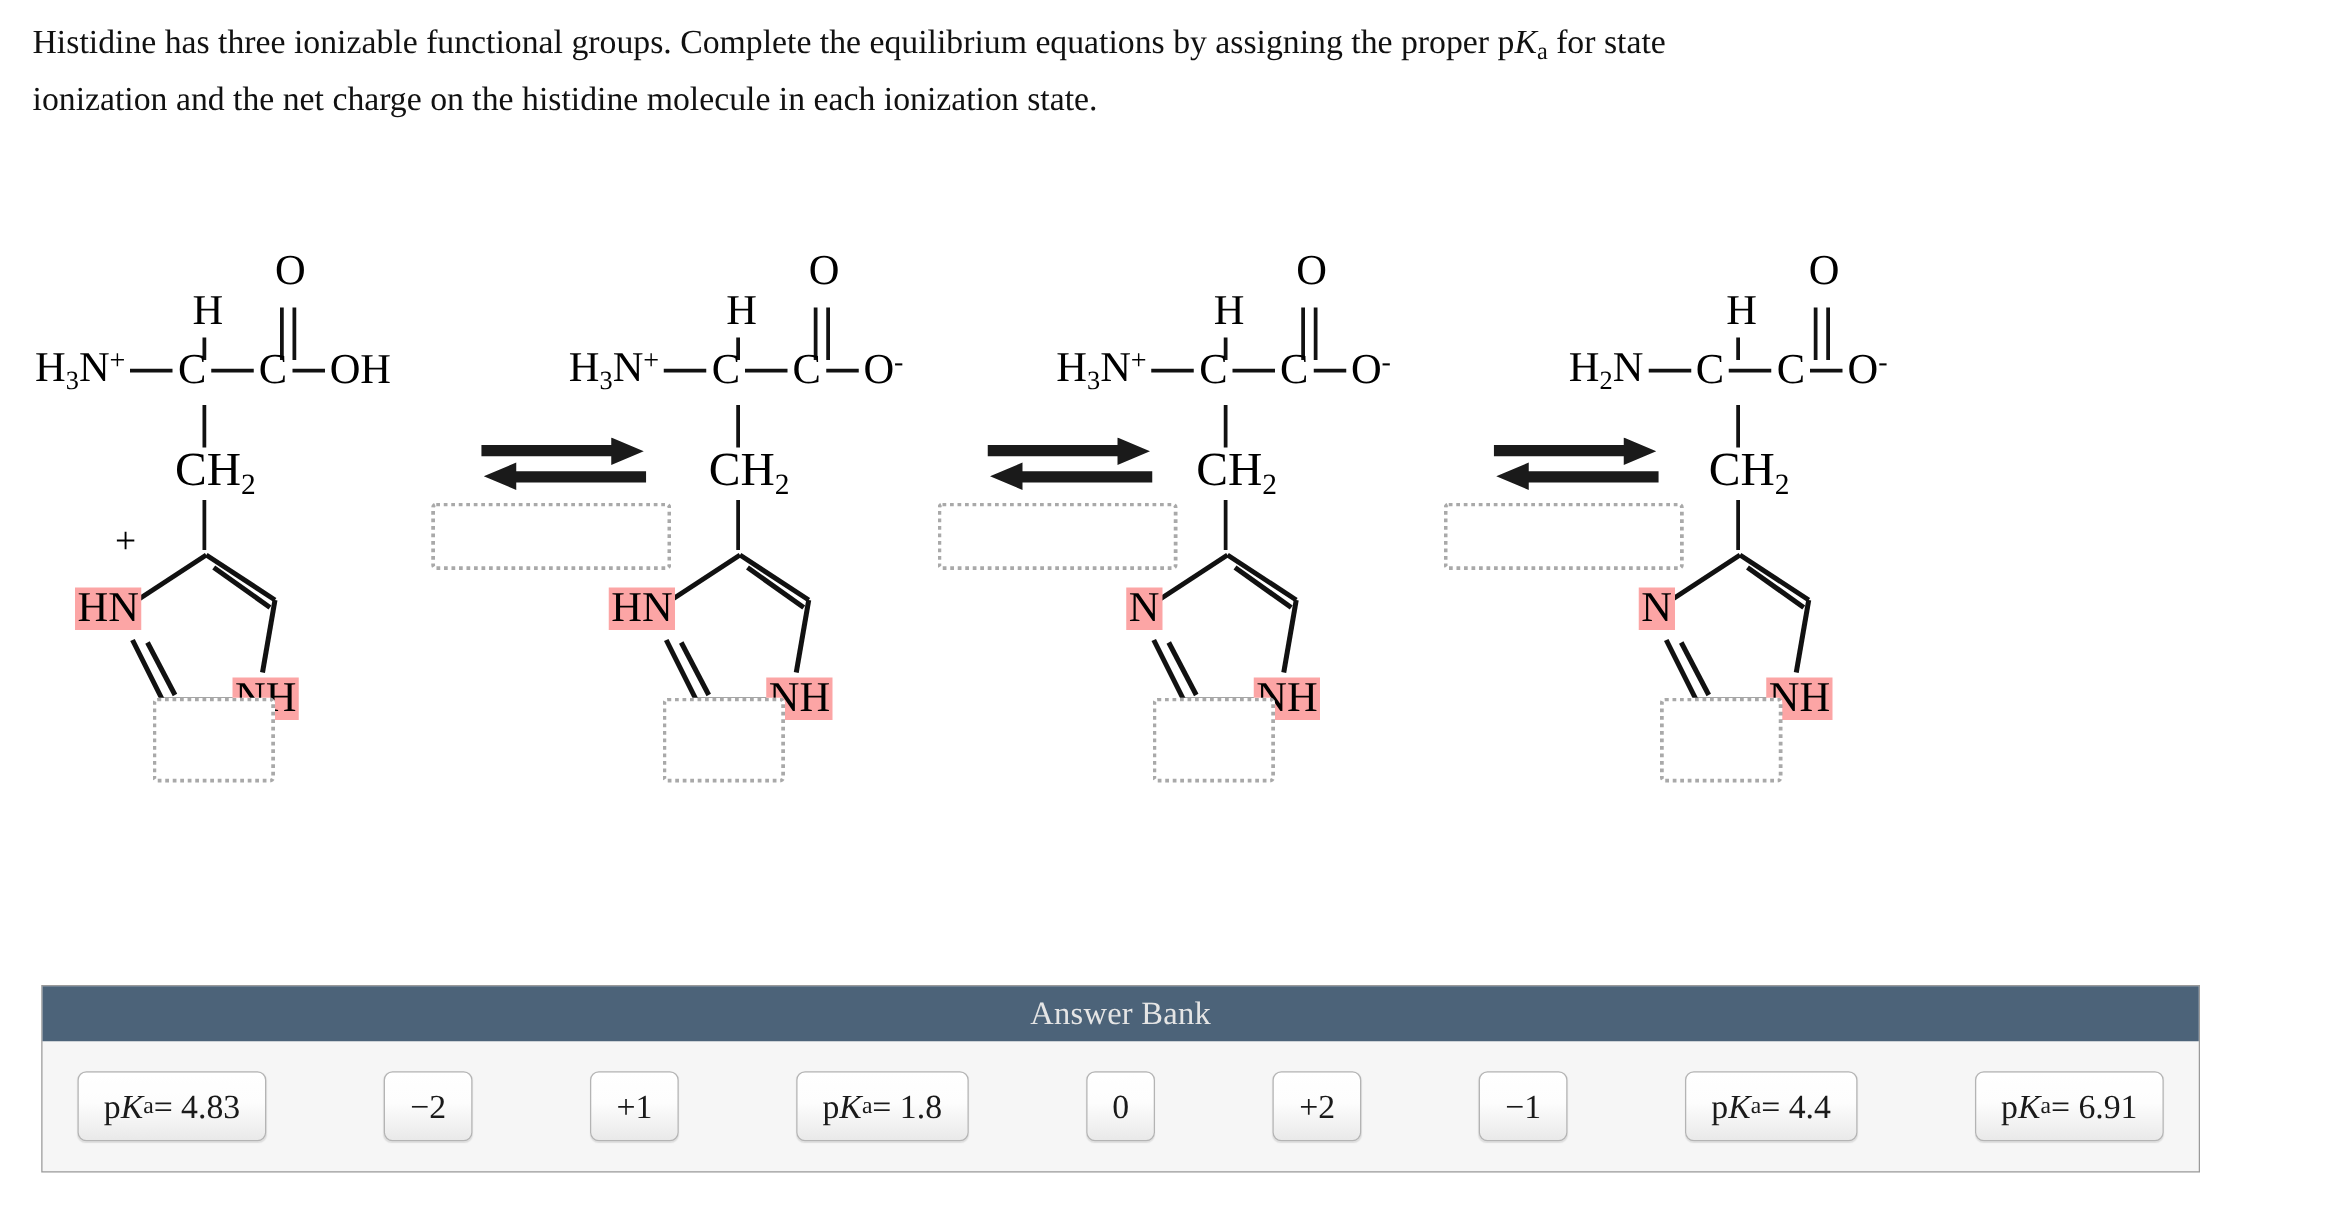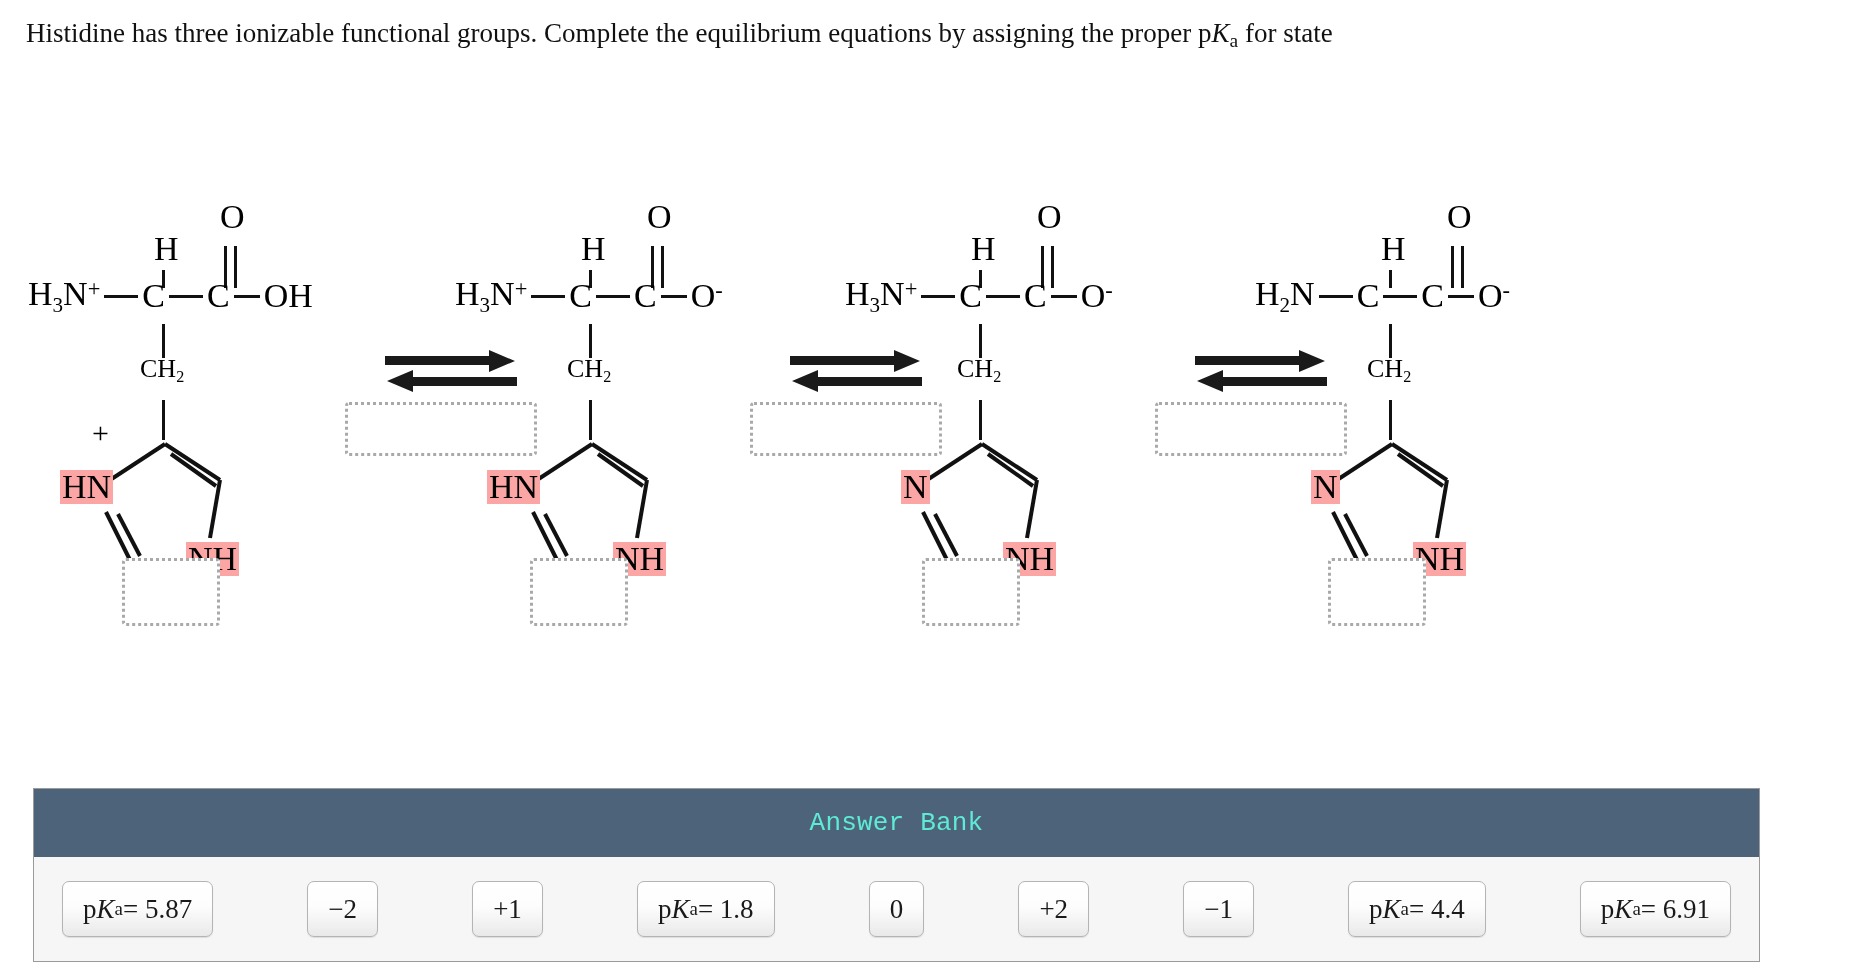--- a/index.html
+++ b/index.html
@@ -91,21 +91,21 @@
   }
   .dbl-left, .dbl-right {
     position: absolute;
     width: 3px;
     background: #111;
   }
 
   
   .ch2 {
     position: absolute;
-    font-size: 26px;
+    font-size: 38px;
   }
   .ch2 .sub { font-size: 0.62em; vertical-align: -0.32em; }
 
   
   .ring {
     position: absolute;
     width: 215px;
     height: 150px;
   }
   .ring svg { display: block; }
@@ -164,29 +164,28 @@
   #answer-bank {
     position: absolute;
     left: 33px;
     top: 788px;
     width: 1727px;
     border: 1px solid #9a9a9a;
     background: #f6f6f6;
     box-sizing: border-box;
   }
   #answer-bank-header {
-    height: 68px;
+    height: 44px;
     background: #4c6379;
-    color: #5eead4;
+    color: #e5e5e5;
     font-size: 26px;
     display: flex;
     align-items: center;
     justify-content: center;
     letter-spacing: 0.2px;
-    font-family: Liberation Mono, monospace;
   }
   #answer-bank-items {
     height: 104px;
     display: flex;
     align-items: center;
     padding: 0 28px;
     box-sizing: border-box;
   }
   .ab-chip {
     background: linear-gradient(to bottom, #ffffff 0%, #fdfdfd 45%, #e9e9e9 100%);
@@ -205,20 +204,21 @@
   }
   .ab-gap { flex: 1 1 auto; }
   .ab-chip .ital { font-style: italic; }
   .ab-chip .sub  { font-size: 0.70em; vertical-align: -0.28em; font-style: normal; }
 </style>
 </head>
 <body>
 
 <div id="prompt">
   <span>Histidine has three ionizable functional groups. Complete the equilibrium equations by assigning the proper p</span><span class="ital">K</span><span class="sub">a</span><span> for state</span><br>
+  <span>ionization and the net charge on the histidine molecule in each ionization state.</span>
 </div>
 
 <div id="equation-area">
 
   <div class="molecule mol-1">
     <div class="bb-top">
       <span class="above-h atom" style="left:126px; top:22px;">H</span>
       <span class="above-h atom" style="left:192px; top:-10px;">O</span>
       <span class="vbond" style="left:134px; top:62px; height:18px;"></span>
       <span class="dbl-left" style="left:196px; top:38px; height:42px;"></span>
@@ -399,21 +399,21 @@
 </div>
 
 <div id="answer-bank">
   <div id="answer-bank-header">Answer Bank</div>
   <div id="answer-bank-items">
 
     <div class="ab-chip">
         <span>p</span>
         <span class="ital">K</span>
         <span class="sub">a</span>
-        <span> = 5.87</span>
+        <span> = 4.83</span>
       </div>
     <div class="ab-gap"></div>
 
     <div class="ab-chip">−2</div>
     <div class="ab-gap"></div>
 
     <div class="ab-chip">+1</div>
     <div class="ab-gap"></div>
 
     <div class="ab-chip">

